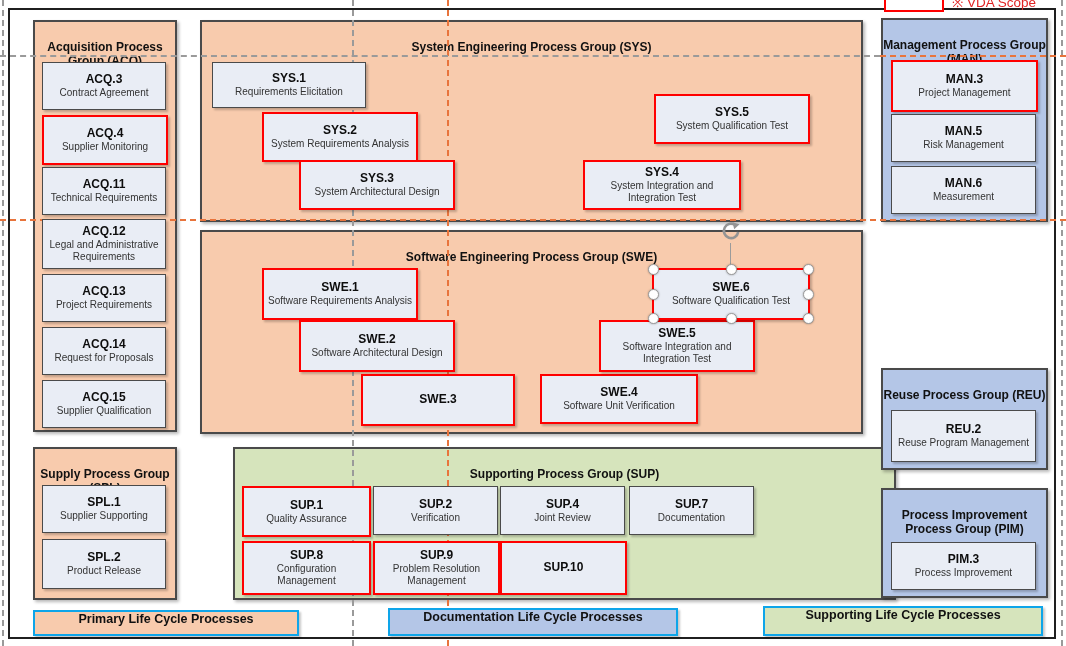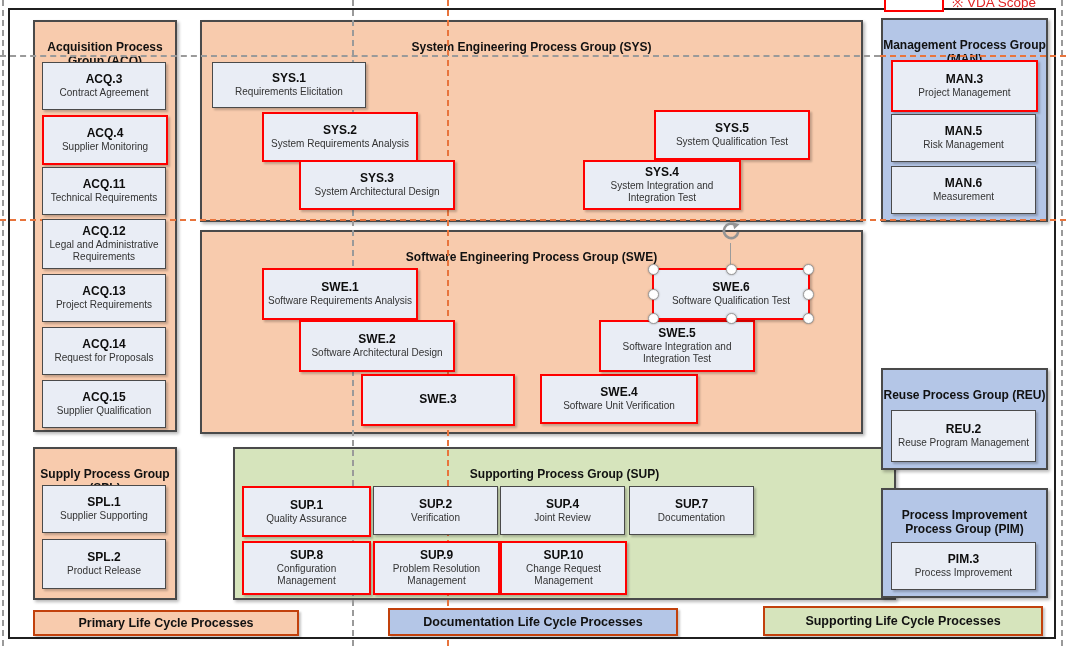--- a/index.html
+++ b/index.html
@@ -20,21 +20,21 @@
   .grp.green{background:#D6E4BC;margin-left:33px;}
   .grp-title{font-weight:bold;font-size:12px;line-height:1.18;text-align:center;padding-top:18px;color:#111;}
   
   .pbox{position:absolute;background:#E9EDF5;border:1.6px solid #4a4a4a;z-index:3;
     display:flex;flex-direction:column;justify-content:center;
     text-align:center;box-shadow:1.5px 1.5px 2px rgba(0,0,0,0.22);}
   .pbox.vda{border:2.6px solid #FF0000;}
   .pcode{font-weight:bold;font-size:12px;line-height:1.15;color:#0d0d0d;}
   .pname{font-size:10px;line-height:1.18;color:#333;padding:0 3px;}
   
-  .legendbox{position:absolute;border:2px solid #c2410c;z-index:3;display:flex;align-items:center;justify-content:center;
+  .legendbox{position:absolute;border:2px solid #0ea5e9;z-index:3;display:flex;align-items:flex-start;justify-content:center;
     font-weight:bold;font-size:12.5px;box-shadow:1.5px 1.5px 2px rgba(0,0,0,0.22);}
   .legendbox.orange{background:#F8CBAD;}
   .legendbox.blue{background:#B4C6E7;}
   .legendbox.green{background:#D6E4BC;}
   
   .handle{position:absolute;width:9px;height:9px;background:#fff;border:1.8px solid #9b9b9b;border-radius:50%;z-index:6;box-shadow:0 0 2px rgba(0,0,0,0.35);}
   .rotate-line{position:absolute;left:calc(50% - 1px);top:-27px;height:23px;width:0;border-left:1.4px solid #9b9b9b;z-index:5;}
   .rotate-handle{position:absolute;left:calc(50% - 11px);top:-49px;z-index:6;}
   
   .scope-box{position:absolute;left:884px;top:-8px;width:56px;height:16px;border:2.4px solid #FF0000;background:#fff;z-index:7;}
@@ -99,21 +99,21 @@
       <div class="pname">Requirements Elicitation</div>
     </div>
     <div class="pbox vda" style="left:60px;top:90px;width:152px;height:46px">
       <div class="pcode">SYS.2</div>
       <div class="pname">System Requirements Analysis</div>
     </div>
     <div class="pbox vda" style="left:97px;top:138px;width:152px;height:46px">
       <div class="pcode">SYS.3</div>
       <div class="pname">System Architectural Design</div>
     </div>
-    <div class="pbox vda" style="left:452px;top:88px;width:152px;height:46px">
+    <div class="pbox vda" style="left:452px;top:72px;width:152px;height:46px">
       <div class="pcode">SYS.5</div>
       <div class="pname">System Qualification Test</div>
     </div>
     <div class="pbox vda" style="left:381px;top:138px;width:154px;height:46px">
       <div class="pcode">SYS.4</div>
       <div class="pname">System Integration and Integration Test</div>
     </div>
   </div>
 
   <div class="grp orange" style="left:200px;top:230px;width:659px;height:200px">
@@ -208,21 +208,20 @@
     <div class="pbox vda" style="left:7px;top:92px;width:125px;height:50px">
       <div class="pcode">SUP.8</div>
       <div class="pname">Configuration Management</div>
     </div>
     <div class="pbox vda" style="left:138px;top:92px;width:123px;height:50px">
       <div class="pcode">SUP.9</div>
       <div class="pname">Problem Resolution Management</div>
     </div>
     <div class="pbox vda" style="left:265px;top:92px;width:123px;height:50px">
       <div class="pcode">SUP.10</div>
-      <div class="pname">Change Request Management</div>
     </div>
   </div>
 
   <div class="grp blue" style="left:881px;top:368px;width:163px;height:98px">
     <div class="grp-title">Reuse Process Group (REU)</div>
     <div class="pbox" style="left:8px;top:40px;width:143px;height:50px">
       <div class="pcode">REU.2</div>
       <div class="pname">Reuse Program Management</div>
     </div>
   </div>

